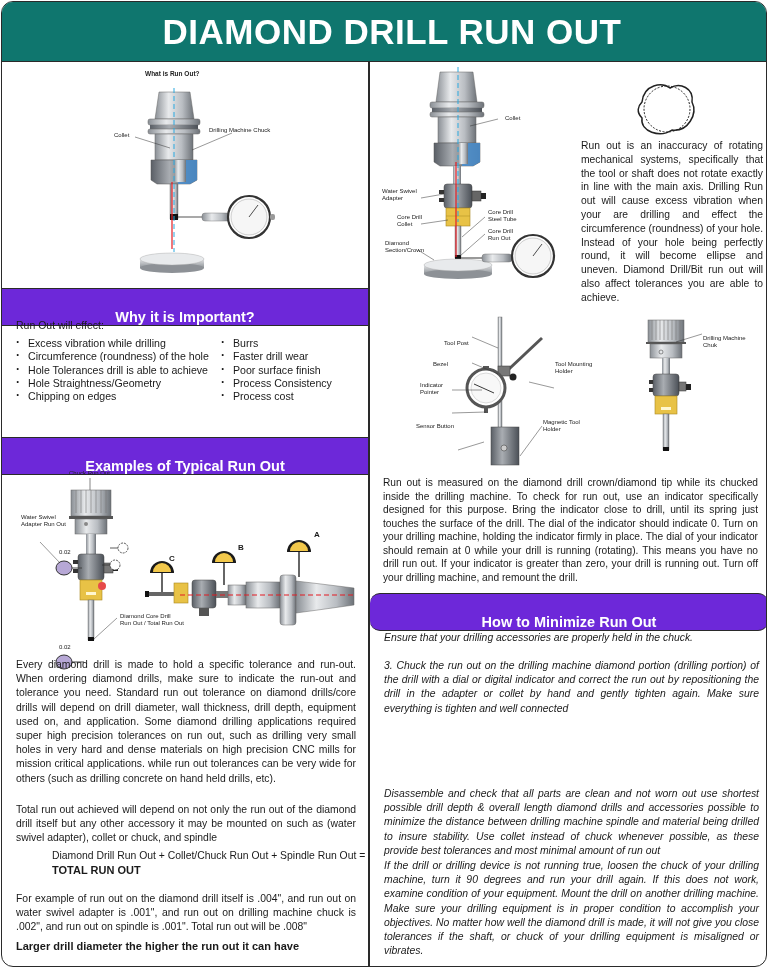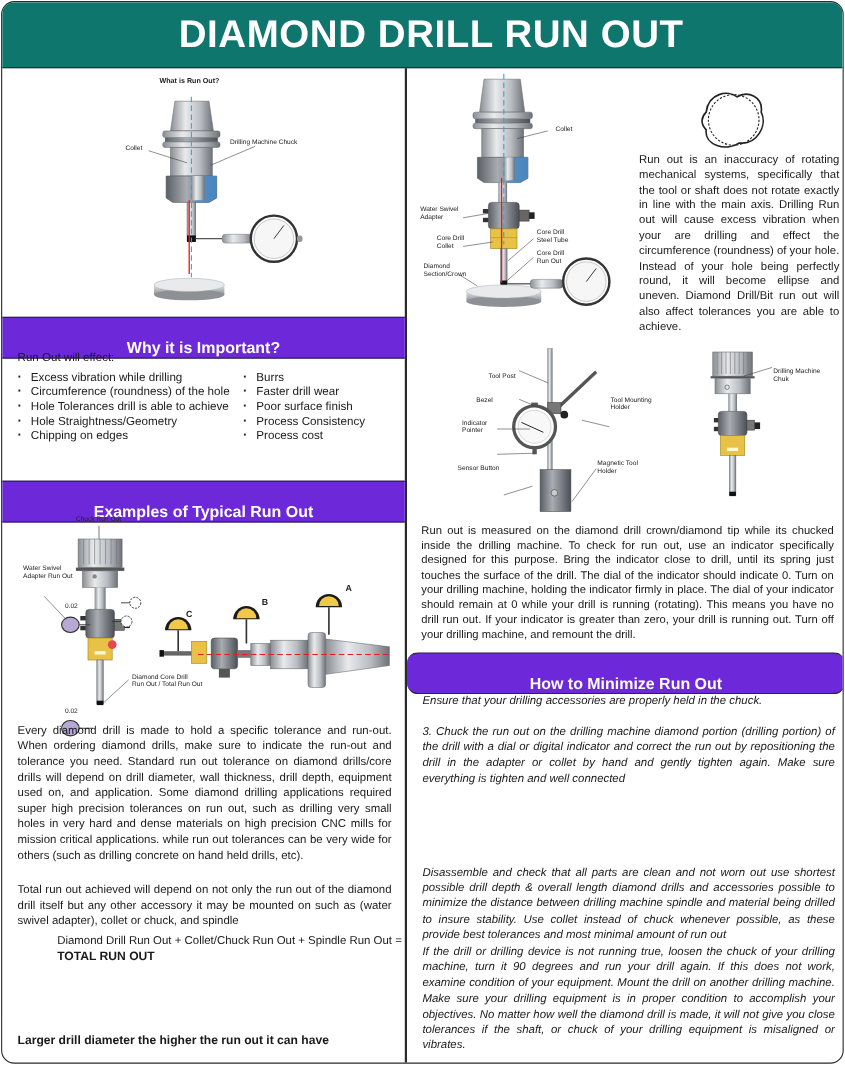--- a/index.html
+++ b/index.html
@@ -348,20 +348,21 @@
     <div class="gauge-letter" style="left:312px;top:71px;">A</div>
     <div class="gauge-letter" style="left:236px;top:84px;">B</div>
     <div class="gauge-letter" style="left:167px;top:95px;">C</div>
 
     <p class="para" style="position:absolute;left:14px;top:199px;width:340px;">Every diamond drill is made to hold a specific tolerance and run-out. When ordering diamond drills, make sure to indicate the run-out and tolerance you need. Standard run out tolerance on diamond drills/core drills will depend on drill diameter, wall thickness, drill depth, equipment used on, and application. Some diamond drilling applications required super high precision tolerances on run out, such as drilling very small holes in very hard and dense materials on high precision CNC mills for mission critical applications. while run out tolerances can be very wide for others (such as drilling concrete on hand held drills, etc).</p>
     <p class="para" style="position:absolute;left:14px;top:344px;width:340px;">Total run out achieved will depend on not only the run out of the diamond drill itself but any other  accessory it may be mounted on such as (water swivel adapter), collet or chuck, and spindle</p>
     <p class="para" style="position:absolute;left:14px;top:390px;width:340px;margin-left:36px;">
       <span>Diamond Drill Run Out + Collet/Chuck Run Out + Spindle Run Out =</span><br>
       <b style="font-size:11px;">TOTAL RUN OUT</b>
     </p>
+    <p class="para" style="position:absolute;left:14px;top:433px;width:340px;">For example of run out on the diamond drill itself is .004", and run out on water swivel adapter is .001", and run out on drilling machine chuck is .002", and run out on spindle is .001". Total run out will be .008"</p>
     <p style="position:absolute;left:14px;top:481px;width:340px;font-size:11px;font-weight:bold;">Larger drill diameter the higher the run out it can have</p>
   </div>
 
   <div class="section-bar" style="left:368px;top:591px;width:398px;border-radius:10px;">
     <span>How to Minimize Run Out</span>
   </div>
   <div class="panel" style="left:368px;top:613px;width:398px;height:354px;font-style:italic;">
     <p class="para" style="position:absolute;left:14px;top:16px;width:375px;">Ensure that your drilling accessories are properly held in the chuck.</p>
     <div style="position:absolute;left:14px;top:44px;width:375px;">
       <p class="para">3.  Chuck the run out on the drilling machine diamond portion (drilling portion) of the drill with a dial or digital indicator and correct the run out by repositioning the drill in the adapter or collet by hand and gently tighten again. Make sure everything is tighten and well connected</p>

